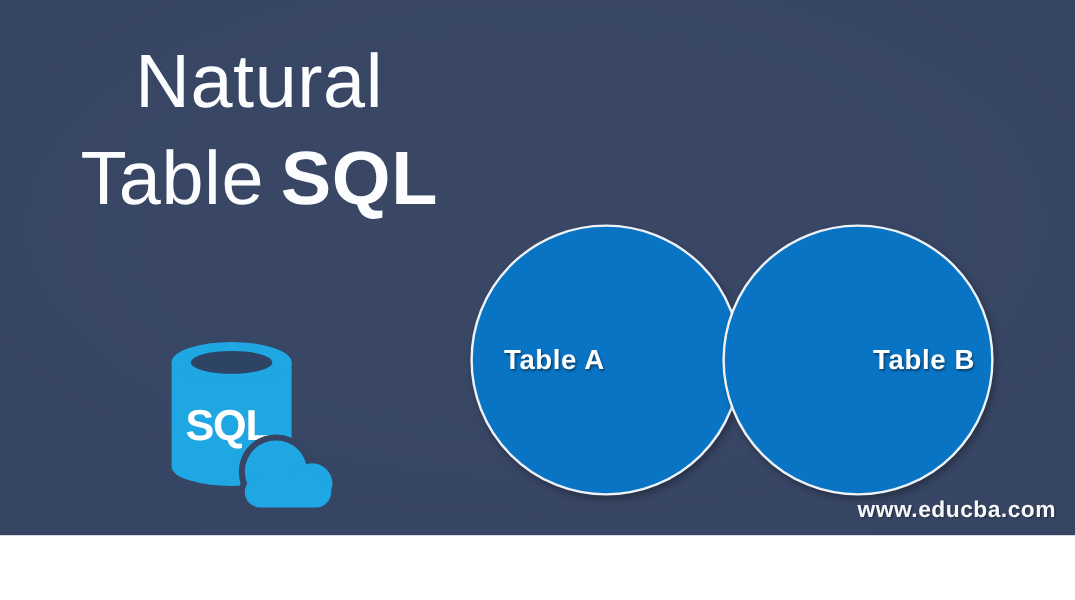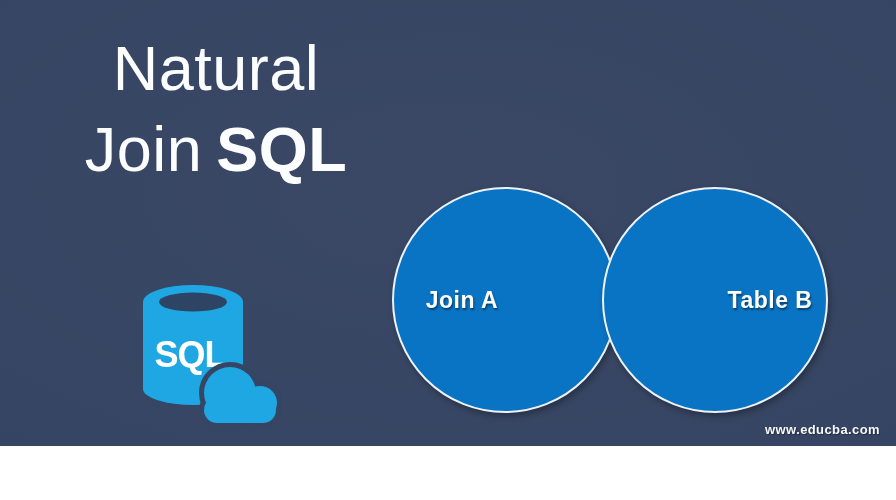--- a/index.html
+++ b/index.html
@@ -102,34 +102,34 @@
     white-space: nowrap;
   }
 
   
   .footer {
     position: absolute;
     right: 16px;
     bottom: 9px;
     color: #f7f8fa;
     font-weight: 700;
-    font-size: 13px;
+    font-size: 19px;
     letter-spacing: 0.4px;
     text-shadow: 1px 1px 1px rgba(0,0,0,0.35);
   }
 </style>
 </head>
 <body>
 
 <div class="stage">
 
   <div class="title">
     <div class="title-line">Natural</div>
     <div class="title-line">
-      <span class="light">Join</span><span class="heavy">SQL</span>
+      <span class="light">Table</span><span class="heavy">SQL</span>
     </div>
   </div>
 
   <div class="sql-icon">
     <svg viewBox="0 0 150 150" width="150" height="150">
 
       <g>
         <path d="M5 21 L5 108 A50 16 0 0 0 105 108 L105 21 Z" fill="#1ea7e2"></path>
         <ellipse cx="55" cy="21" rx="50" ry="17" fill="#1ea7e2"></ellipse>
         <ellipse cx="55" cy="21" rx="34" ry="9.5" fill="#2e4465"></ellipse>
@@ -145,21 +145,21 @@
 
       <g fill="#1ea7e2">
         <circle cx="92" cy="112" r="26"></circle>
         <circle cx="122" cy="122" r="17"></circle>
         <rect x="66" y="116" width="72" height="26" rx="13"></rect>
       </g>
     </svg>
   </div>
 
   <div class="venn-circle left">
-    <span class="circle-label">Join A</span>
+    <span class="circle-label">Table A</span>
   </div>
 
   <div class="venn-circle right">
     <span class="circle-label">Table B</span>
   </div>
 
 
   <div class="footer">www.educba.com</div>
 
 </div>

